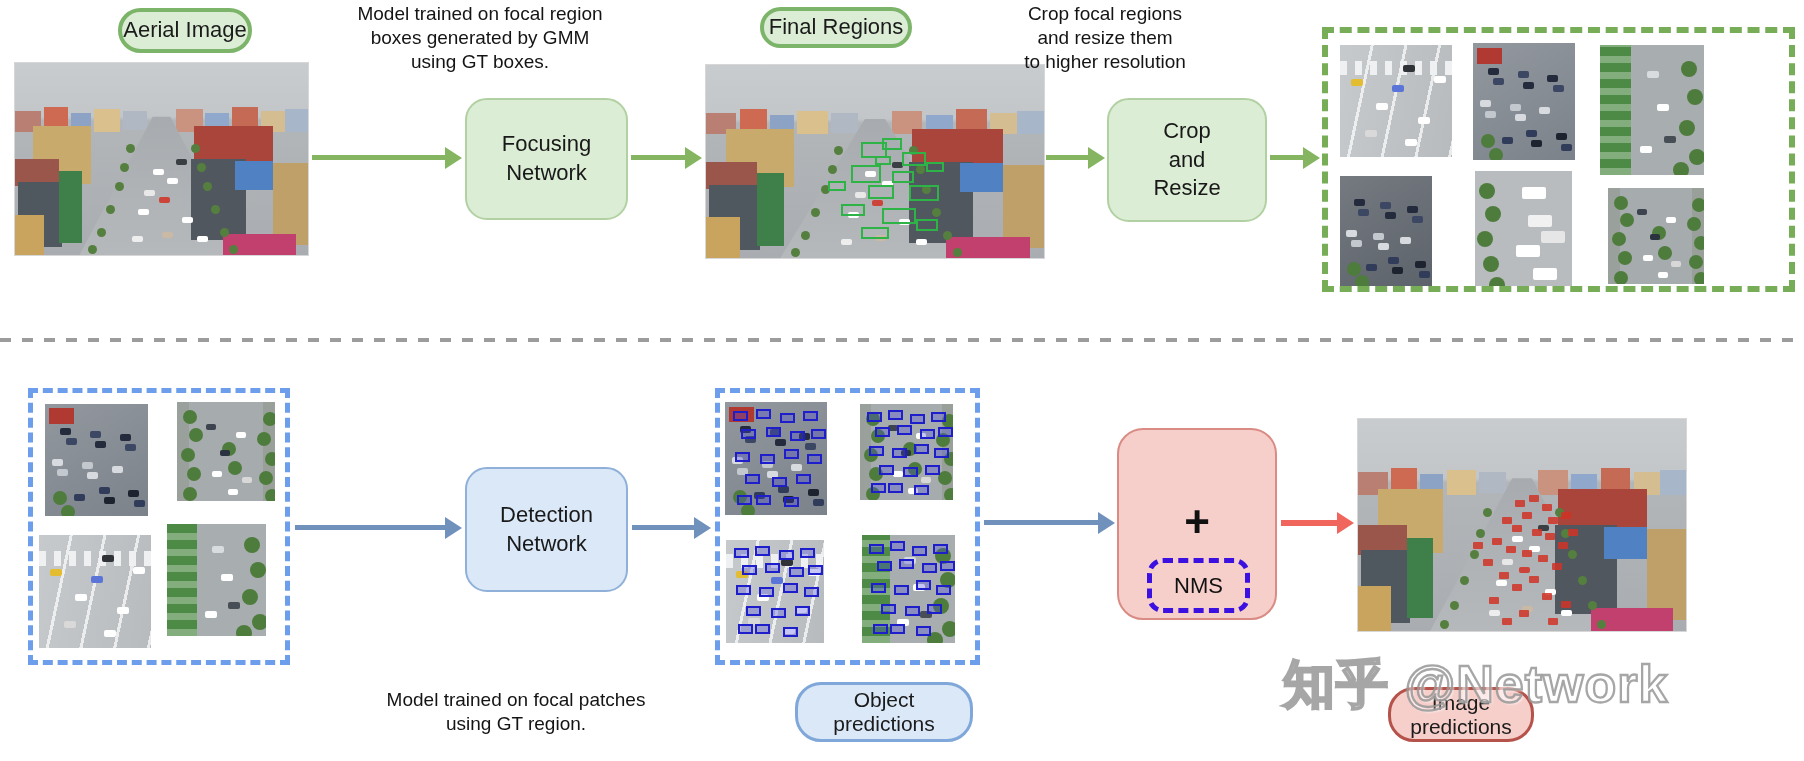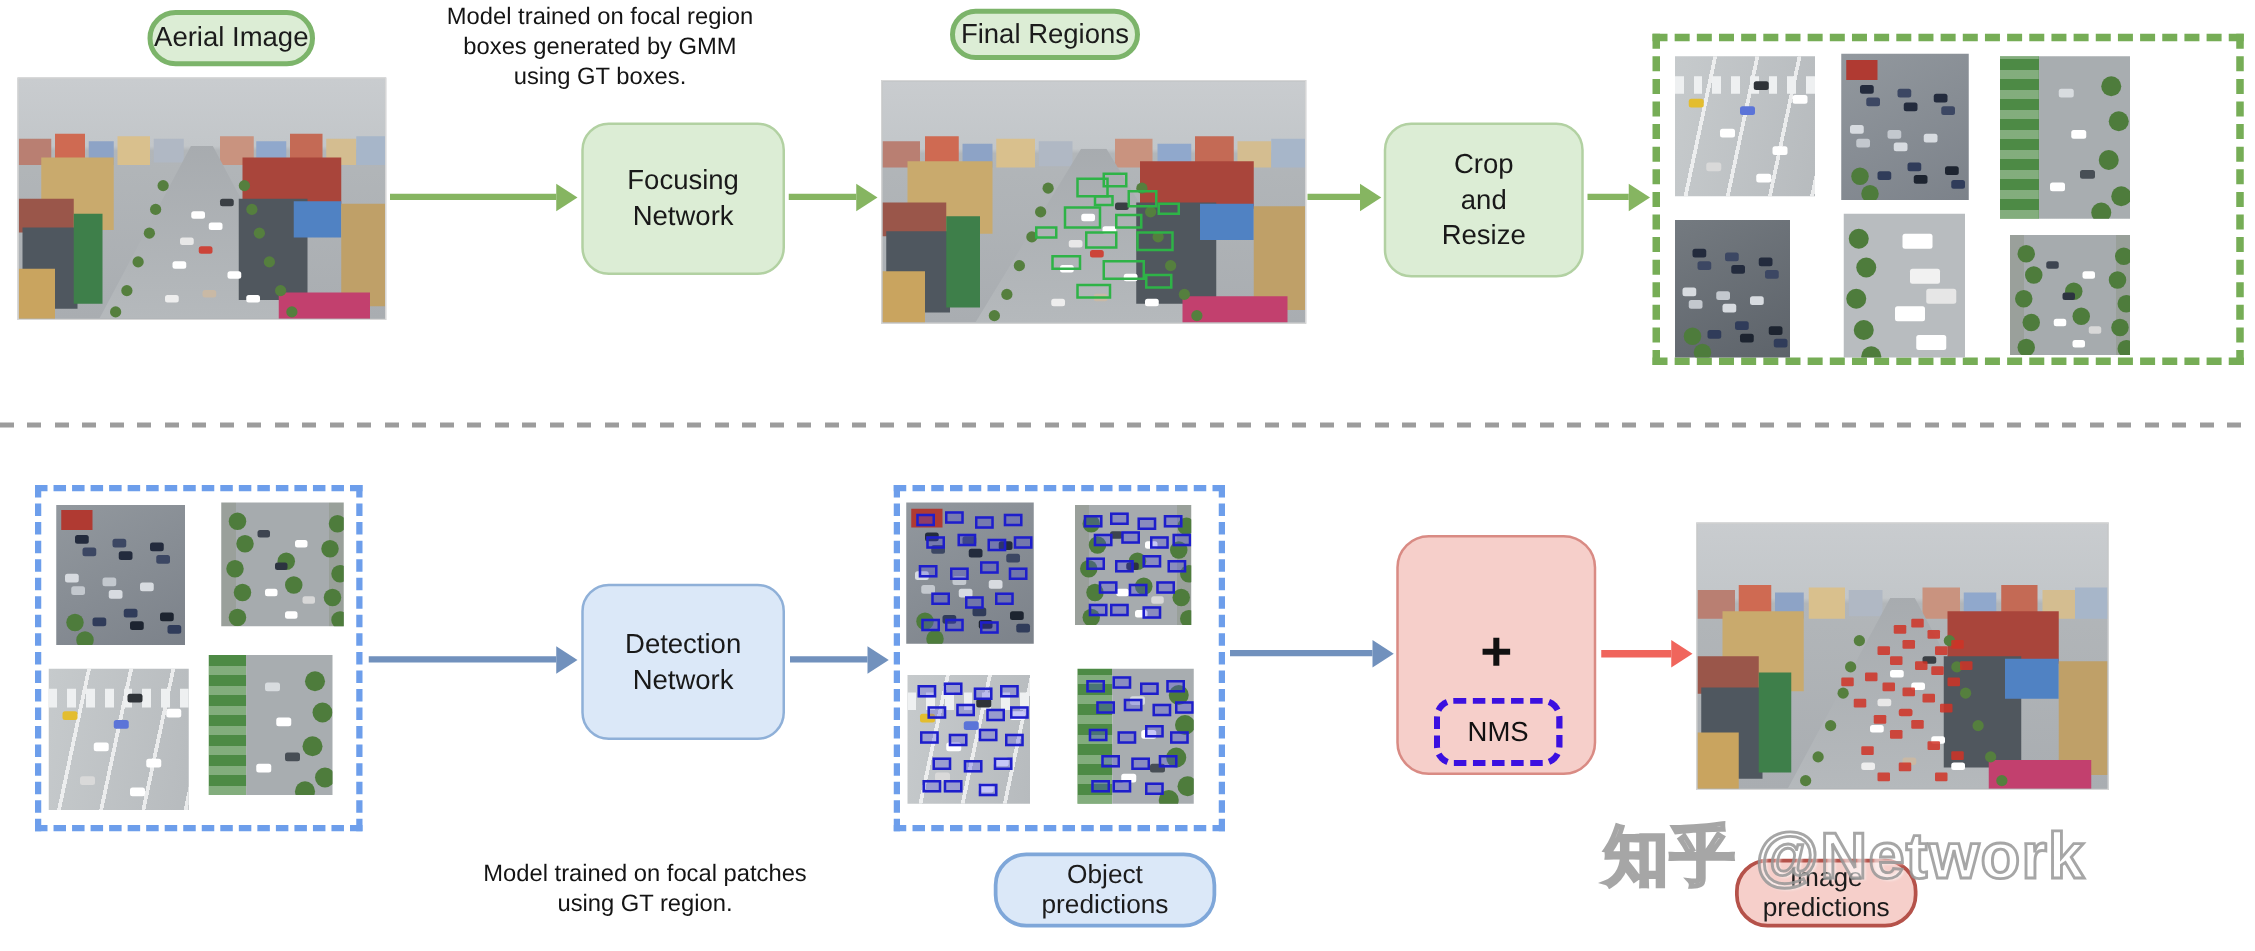--- a/index.html
+++ b/index.html
@@ -168,20 +168,23 @@
       <div style="position: absolute; left: 60%; top: 62%; width: 30px; height: 16px; border: 2px solid rgb(46, 179, 71); box-sizing: border-box;"></div>
       <div style="position: absolute; left: 40%; top: 72%; width: 24px; height: 12px; border: 2px solid rgb(46, 179, 71); box-sizing: border-box;"></div>
       <div style="position: absolute; left: 52%; top: 74%; width: 34px; height: 16px; border: 2px solid rgb(46, 179, 71); box-sizing: border-box;"></div>
       <div style="position: absolute; left: 46%; top: 84%; width: 28px; height: 12px; border: 2px solid rgb(46, 179, 71); box-sizing: border-box;"></div>
       <div style="position: absolute; left: 62%; top: 80%; width: 22px; height: 12px; border: 2px solid rgb(46, 179, 71); box-sizing: border-box;"></div>
       <div style="position: absolute; left: 36%; top: 60%; width: 18px; height: 10px; border: 2px solid rgb(46, 179, 71); box-sizing: border-box;"></div>
       <div style="position: absolute; left: 65%; top: 50%; width: 18px; height: 10px; border: 2px solid rgb(46, 179, 71); box-sizing: border-box;"></div>
       <div style="position: absolute; left: 50%; top: 47%; width: 16px; height: 9px; border: 2px solid rgb(46, 179, 71); box-sizing: border-box;"></div>
     </div>
 
+  <div class="caption" style="left:985px;top:2px;width:240px;">Crop focal regions
+and resize them
+to higher resolution</div>
 
   <div class="arrow g" style="left:1046px;top:155px;width:42px;"></div>
 
   <div class="node g" style="left:1107px;top:98px;width:160px;height:124px;">Crop
 and
 Resize</div>
 
   <div class="arrow g" style="left:1270px;top:155px;width:33px;"></div>
 
   <div class="dashbox g" style="left:1322px;top:27px;width:473px;height:265px;">

